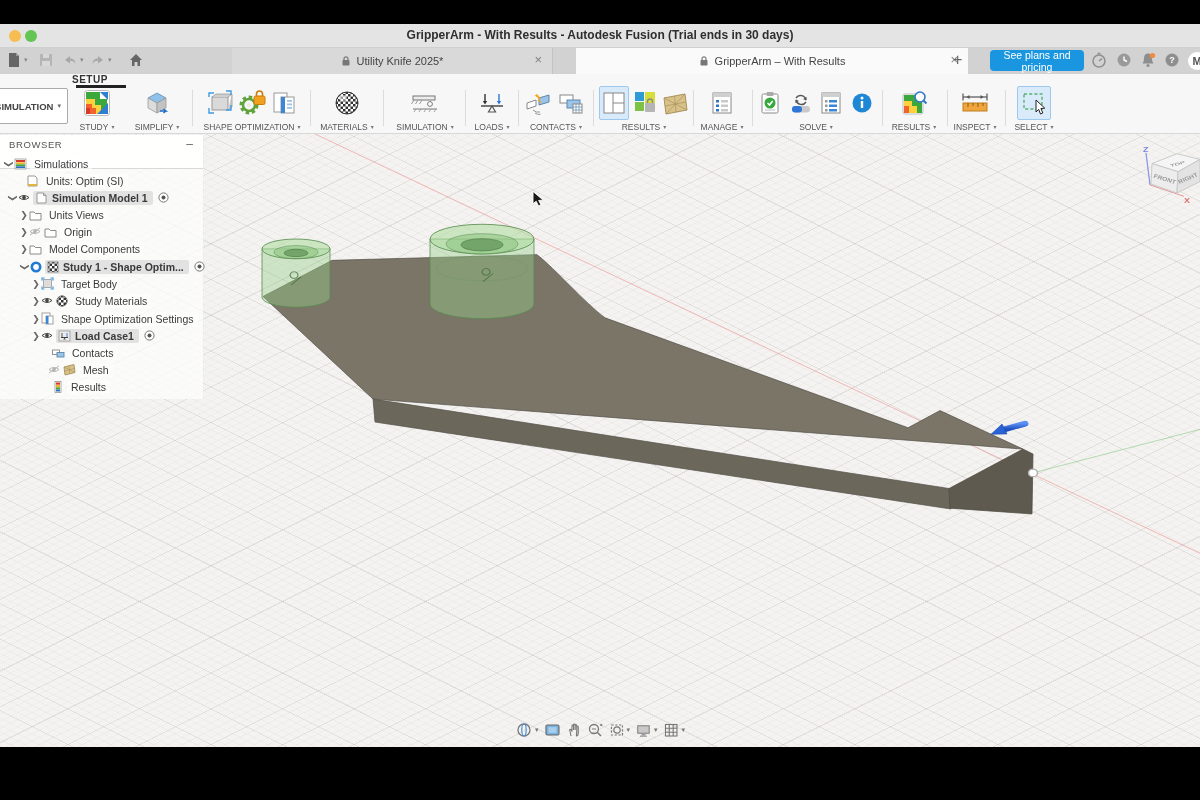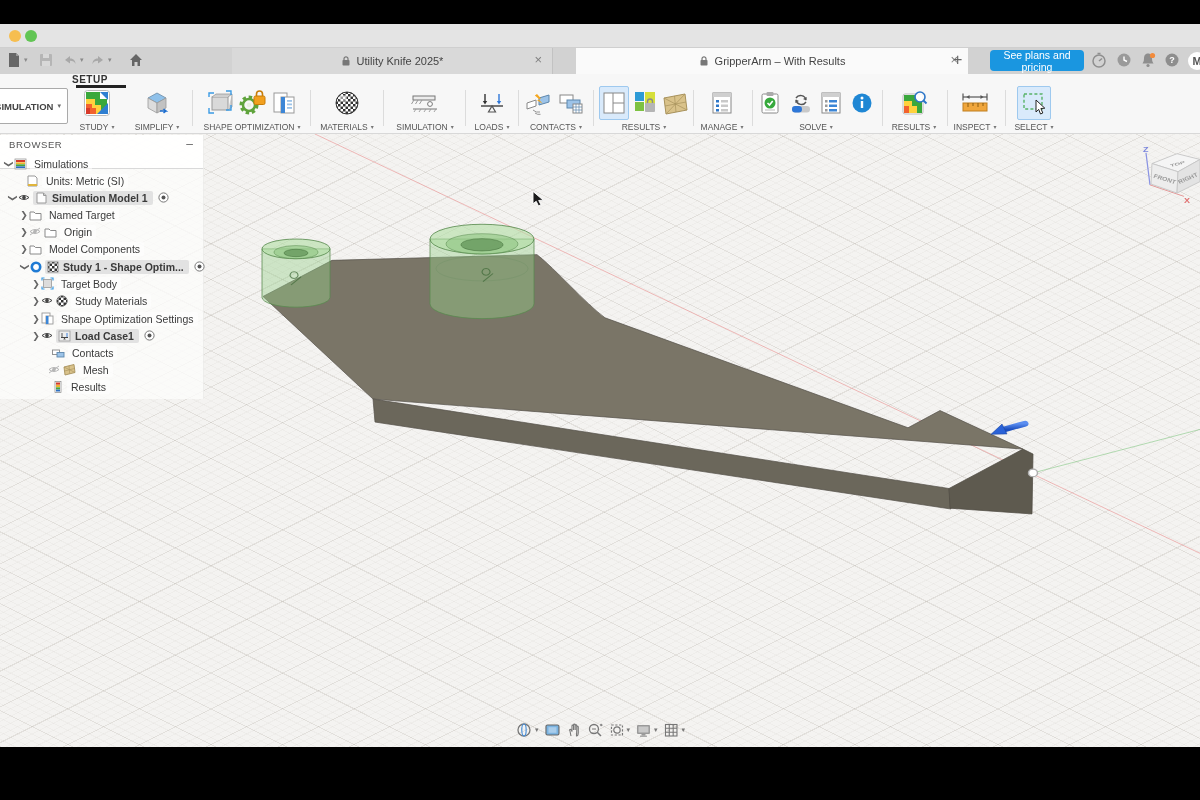--- a/index.html
+++ b/index.html
@@ -233,20 +233,21 @@
   </defs>
 </svg>
 
 <div id="stage">
 
   <div id="bar-top" class="abs"></div>
 
   <div id="titlebar" class="abs">
     <span class="tl-dot" style="left:9px;background:#f6be50"></span>
     <span class="tl-dot" style="left:25px;background:#62c554"></span>
+    <div id="win-title">GripperArm - With Results - Autodesk Fusion (Trial ends in 30 days)</div>
   </div>
 
   <div id="tabstrip" class="abs">
     <span class="qat" style="left:6px">
         <svg width="16" height="16">
           <use href="#sym-file"></use>
         </svg>
         <span class="caret-mini">▾</span>
       </span>
     <span class="qat" style="left:38px">
@@ -644,21 +645,21 @@
       <span class="tcaret exp">❯</span>
       <svg width="13" height="12">
           <use href="#sym-sim"></use>
         </svg>
       <span class="plain-lab">Simulations</span>
     </div>
     <div class="brow" style="top:37px;padding-left:26px">
       <svg width="13" height="12">
           <use href="#sym-doc"></use>
         </svg>
-      <span class="plain-lab">Units: Metric (SI)</span>
+      <span class="plain-lab">Units: Optim (SI)</span>
     </div>
     <div class="brow" style="top:54px;padding-left:8px">
       <span class="tcaret exp">❯</span>
       <svg width="12" height="9">
           <use href="#sym-eye"></use>
         </svg>
       <span class="selwrap">
           <svg width="13" height="12">
             <use href="#sym-page"></use>
           </svg>
@@ -666,21 +667,21 @@
         </span>
       <svg class="radio" width="11" height="11">
           <use href="#sym-radio"></use>
         </svg>
     </div>
     <div class="brow" style="top:71px;padding-left:19px">
       <span class="tcaret">❯</span>
       <svg width="13" height="12">
           <use href="#sym-folder"></use>
         </svg>
-      <span class="plain-lab">Named Target</span>
+      <span class="plain-lab">Units Views</span>
     </div>
     <div class="brow" style="top:88px;padding-left:19px">
       <span class="tcaret">❯</span>
       <svg width="12" height="9">
           <use href="#sym-eye-off"></use>
         </svg>
       <svg width="13" height="12">
           <use href="#sym-folder"></use>
         </svg>
       <span class="plain-lab">Origin</span>

